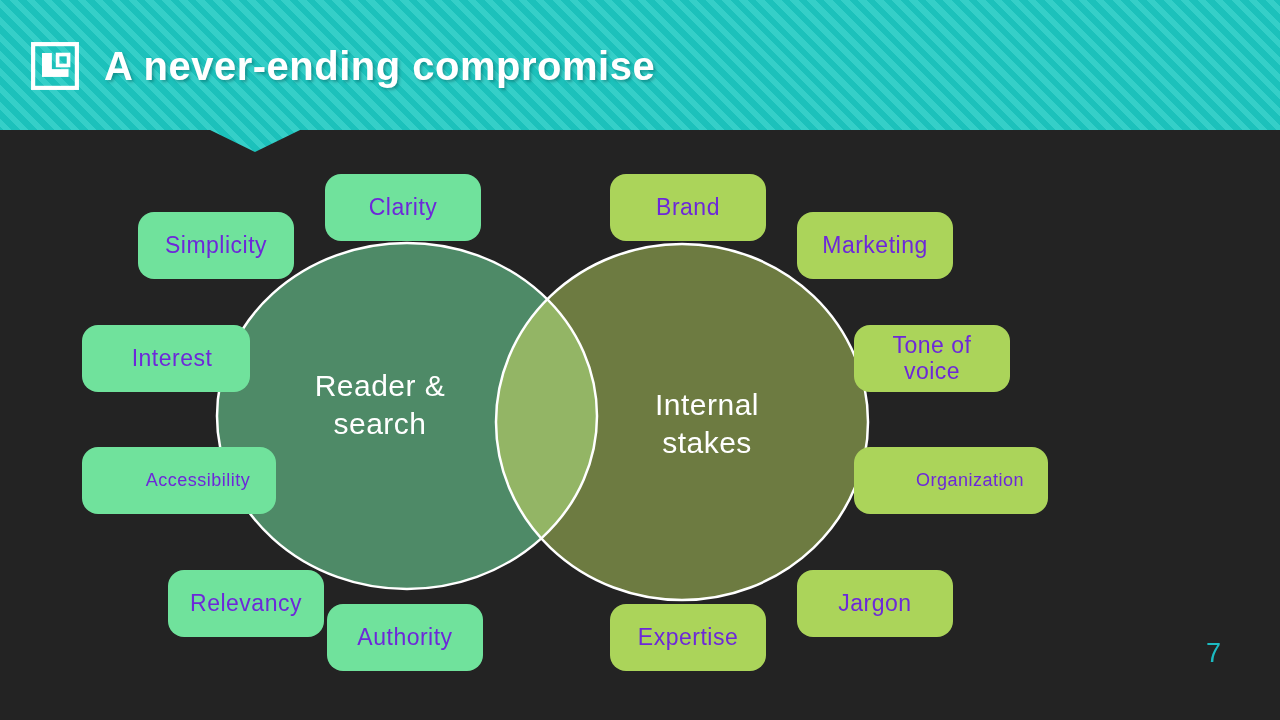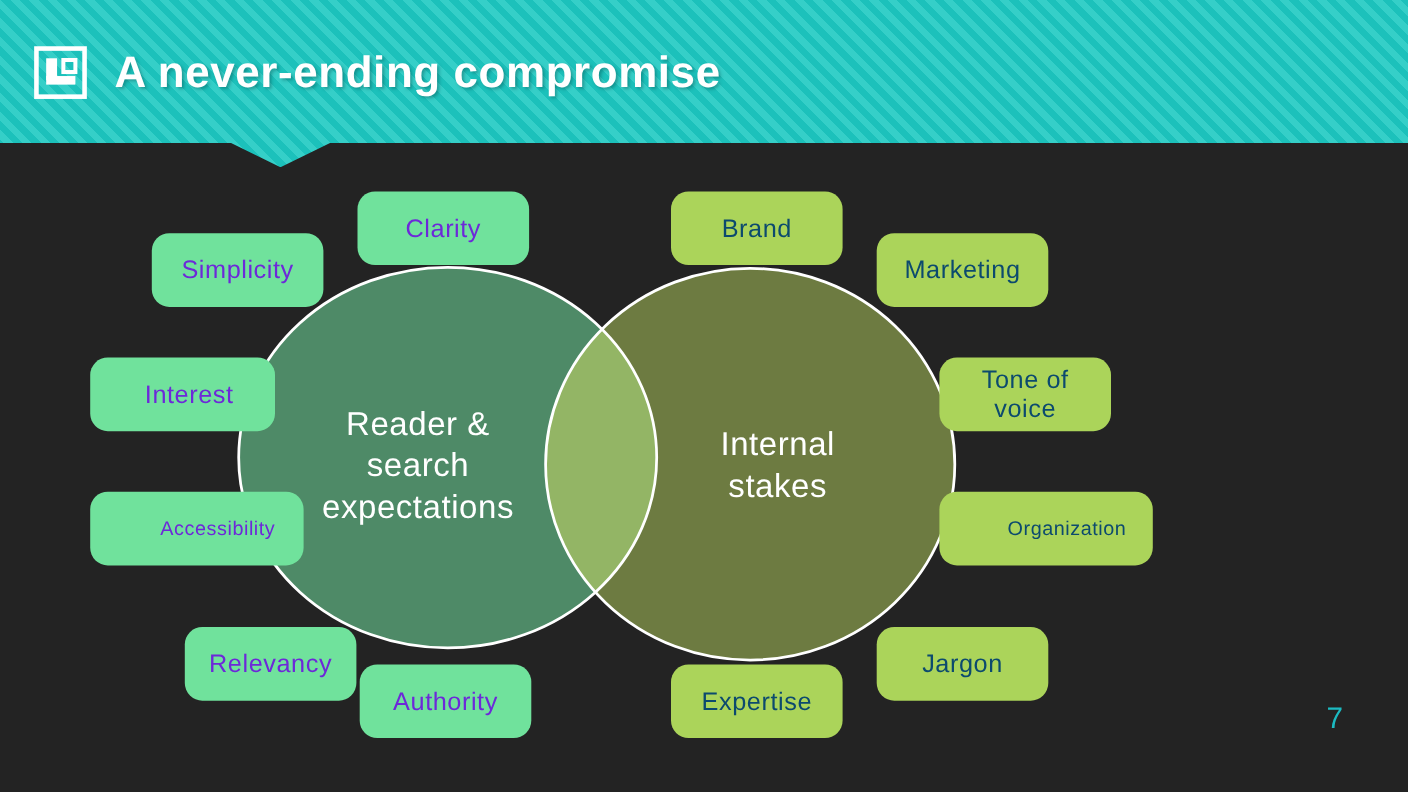--- a/index.html
+++ b/index.html
@@ -40,21 +40,21 @@
   .label-left{left:255px;top:367px;width:250px;}
   .label-right{left:612px;top:386px;width:190px;}
 
   
   .factor{
     position:absolute;width:156px;height:67px;border-radius:16px;
     display:flex;flex-direction:column;align-items:center;justify-content:center;
     font-size:23px;letter-spacing:.5px;text-align:center;line-height:1.1;
   }
   .factor.mint{background:var(--mint,#70e29c);color:#6d28d9;}
-  .factor.lime{background:var(--lime,#abd45a);color:#0c4a6e;}
+  .factor.lime{background:var(--lime,#abd45a);color:#6d28d9;}
   .factor.small{font-size:18px;padding-left:38px;}
 
   .pos-clarity       {left:325px;top:174px;}
   .pos-simplicity    {left:138px;top:212px;}
   .pos-interest      {left:82px; top:325px;padding-left:12px;}
   .pos-accessibility {left:82px; top:447px;}
   .pos-relevancy     {left:124px;top:570px;margin-left:44px;}
   .pos-authority     {left:327px;top:604px;justify-content:center;}
   .pos-brand         {left:610px;top:174px;}
   .pos-marketing     {left:797px;top:212px;}
@@ -97,21 +97,20 @@
     <g clip-path="url(#clip-left-circle)">
       <ellipse cx="682" cy="422" rx="186" ry="178" fill="#93b565"></ellipse>
     </g>
     <ellipse cx="407" cy="416" rx="190" ry="173" fill="none" stroke-width="2.5" stroke="#ffffff"></ellipse>
     <ellipse cx="682" cy="422" rx="186" ry="178" fill="none" stroke-width="2.5" stroke="#ffffff"></ellipse>
   </svg>
 
   <div class="circle-label label-left">
     <span>Reader &amp;</span>
     <span>search</span>
-    <span>expectations</span>
   </div>
   <div class="circle-label label-right">
     <span>Internal</span>
     <span>stakes</span>
   </div>
 
   <div class="factor mint pos-clarity">
     <span>Clarity</span>
   </div>
   <div class="factor mint pos-simplicity">

